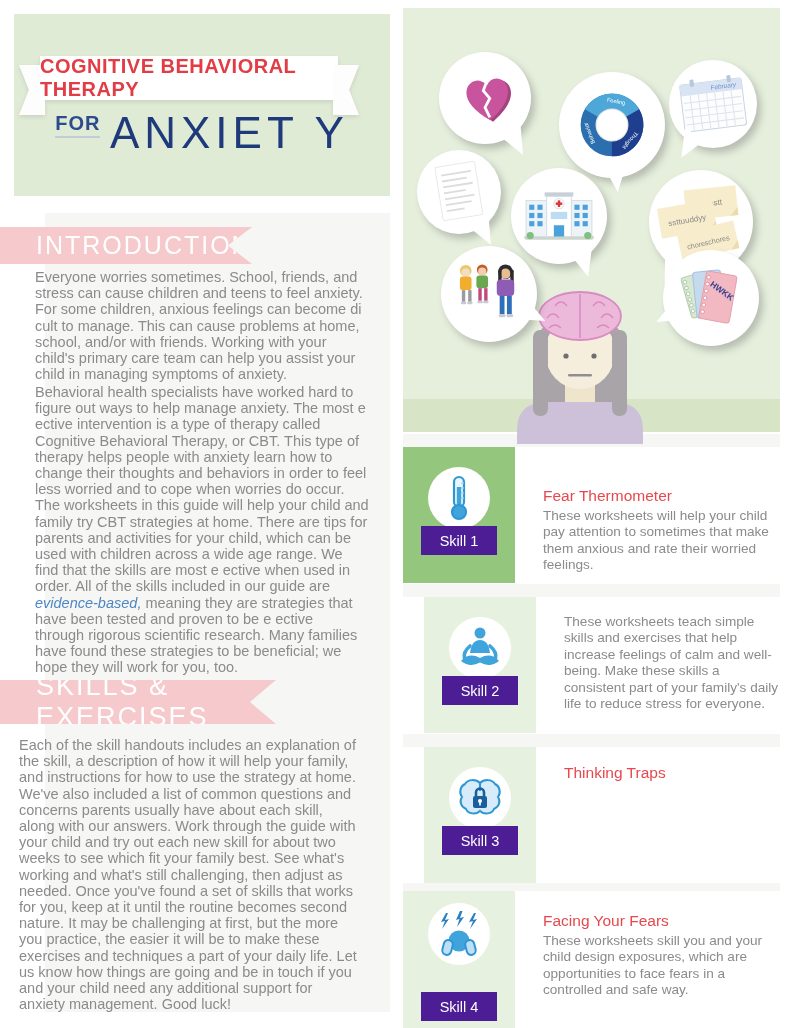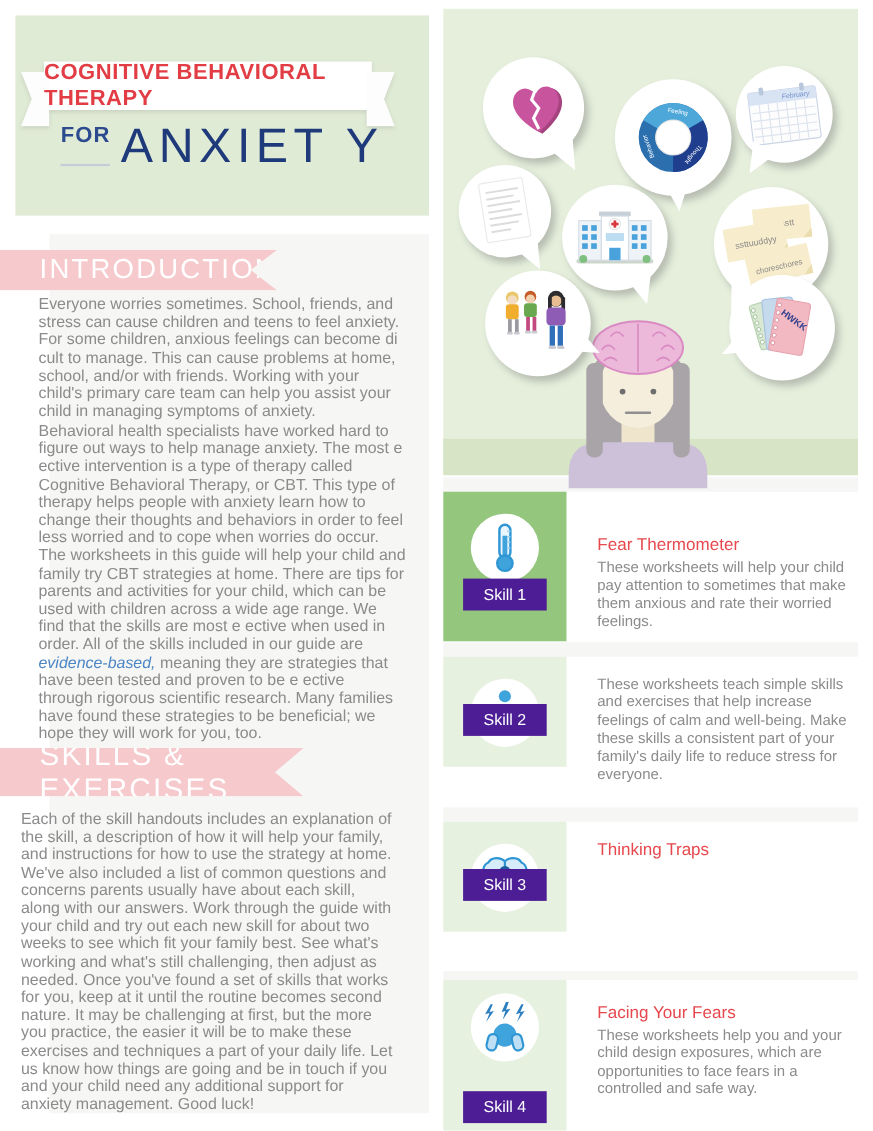--- a/index.html
+++ b/index.html
@@ -10,21 +10,21 @@
   .header-box{position:absolute;left:14px;top:14px;width:376px;height:182px;background:#e0ebd6;}
   .banner{position:absolute;left:26px;top:42px;width:298px;height:44px;background:#fff;
           display:flex;align-items:center;justify-content:center;
           filter:drop-shadow(0 2px 2px rgba(0,0,0,.10));}
   .banner:before,.banner:after{content:"";position:absolute;top:9px;width:26px;height:50px;background:#fdfdfd;}
   .banner:before{left:-21px;clip-path:polygon(0 0,100% 0,100% 100%,0 100%,38% 50%);}
   .banner:after{right:-21px;clip-path:polygon(0 0,100% 0,62% 50%,100% 100%,0 100%);}
   .banner-title{color:#e23c44;font-size:20px;font-weight:700;letter-spacing:.5px;position:relative;z-index:1;}
   .subtitle{position:absolute;left:0;right:0;top:94px;text-align:center;color:#1e3a7a;white-space:nowrap;}
   .subtitle .for{display:inline-block;font-size:20px;font-weight:600;letter-spacing:1px;color:#2c4a8e;
-                 border-bottom:2px solid #c3cdd9;padding-bottom:14px;vertical-align:18px;margin-right:5px;}
+                 border-bottom:2px solid #c3cdd9;padding-bottom:1px;vertical-align:18px;margin-right:5px;}
   .subtitle .anxiety{font-size:44px;font-weight:500;letter-spacing:5px;}
 
   
   .content-panel{position:absolute;left:45px;top:213px;width:345px;height:799px;background:#f6f6f5;}
   .ribbon{position:absolute;left:0;background:#f6c9cd;color:#fff;display:flex;align-items:center;
           padding-left:36px;letter-spacing:2px;font-weight:400;box-sizing:border-box;}
   .ribbon-intro{top:227px;width:252px;height:37px;font-size:25px;
           clip-path:polygon(0 0,100% 0,calc(100% - 24px) 50%,100% 100%,0 100%);}
   .ribbon-skills{top:680px;width:276px;height:44px;font-size:27px;
           clip-path:polygon(0 0,100% 0,calc(100% - 26px) 50%,100% 100%,0 100%);}
@@ -52,21 +52,21 @@
   .b8{left:260px;top:242px;width:96px;height:96px;} .b8 .tail{left:-6px;bottom:16px;transform:rotate(60deg);}
 
   
   .sep{position:absolute;left:403px;width:377px;background:#f6f6f5;}
   .sep0{top:434px;height:13px;} .sep1{top:584px;height:13px;}
   .sep2{top:734px;height:13px;} .sep3{top:883px;height:8px;}
   .row{position:absolute;left:403px;width:377px;display:flex;}
   .row-1{top:447px;} .row-2{top:597px;} .row-3{top:747px;} .row-4{top:891px;}
   .skillbox{position:relative;width:112px;flex:none;}
   .row-1 .skillbox{background:#94c77d;height:136px;}
-  .row-2 .skillbox,.row-3 .skillbox{background:#e7f1df;height:100px;}
+  .row-2 .skillbox,.row-3 .skillbox{background:#e7f1df;height:136px;margin-left:21px;}
   .row-4 .skillbox{background:#e7f1df;height:156px;}
   .iconcircle{position:absolute;top:20px;left:50%;transform:translateX(-50%);width:62px;height:62px;
               background:#fff;border-radius:50%;display:flex;align-items:center;justify-content:center;}
   .row-4 .iconcircle{top:12px;}
   .skilllabel{position:absolute;bottom:28px;left:50%;transform:translateX(-50%);width:76px;height:29px;
               background:#4c1d95;color:#fff;display:flex;align-items:center;justify-content:center;font-size:14.5px;}
   .row-4 .skilllabel{bottom:26px;}
   .skilltext{margin-left:28px;width:238px;}
   .row-1 .skilltext{padding-top:40px;}
   .row-2 .skilltext,.row-3 .skilltext{padding-top:17px;}
@@ -386,17 +386,17 @@
           <polygon points="39,3 34,12 38,11 35,19 42,9 38,10 41,3" fill="#2b7fc0"></polygon>
           <circle cx="24" cy="31" r="10.5" fill="#3fa3dc"></circle>
           <rect x="8" y="30" width="9" height="15" rx="4.5" fill="#bfe0f4" stroke="#2f96d4" stroke-width="2" transform="rotate(14 12.5 37.5)"></rect>
           <rect x="31" y="30" width="9" height="15" rx="4.5" fill="#bfe0f4" stroke="#2f96d4" stroke-width="2" transform="rotate(-14 35.5 37.5)"></rect>
         </svg>
       </div>
       <div class="skilllabel">Skill 4</div>
     </div>
     <div class="skilltext">
       <div class="skilltitle">Facing Your Fears</div>
-      <div class="skilldesc">These worksheets help you and your child design exposures, which are opportunities to face fears in a controlled and safe way.</div>
+      <div class="skilldesc">These worksheets skill you and your child design exposures, which are opportunities to face fears in a controlled and safe way.</div>
     </div>
   </div>
 
 </div>
 
 </body></html>

